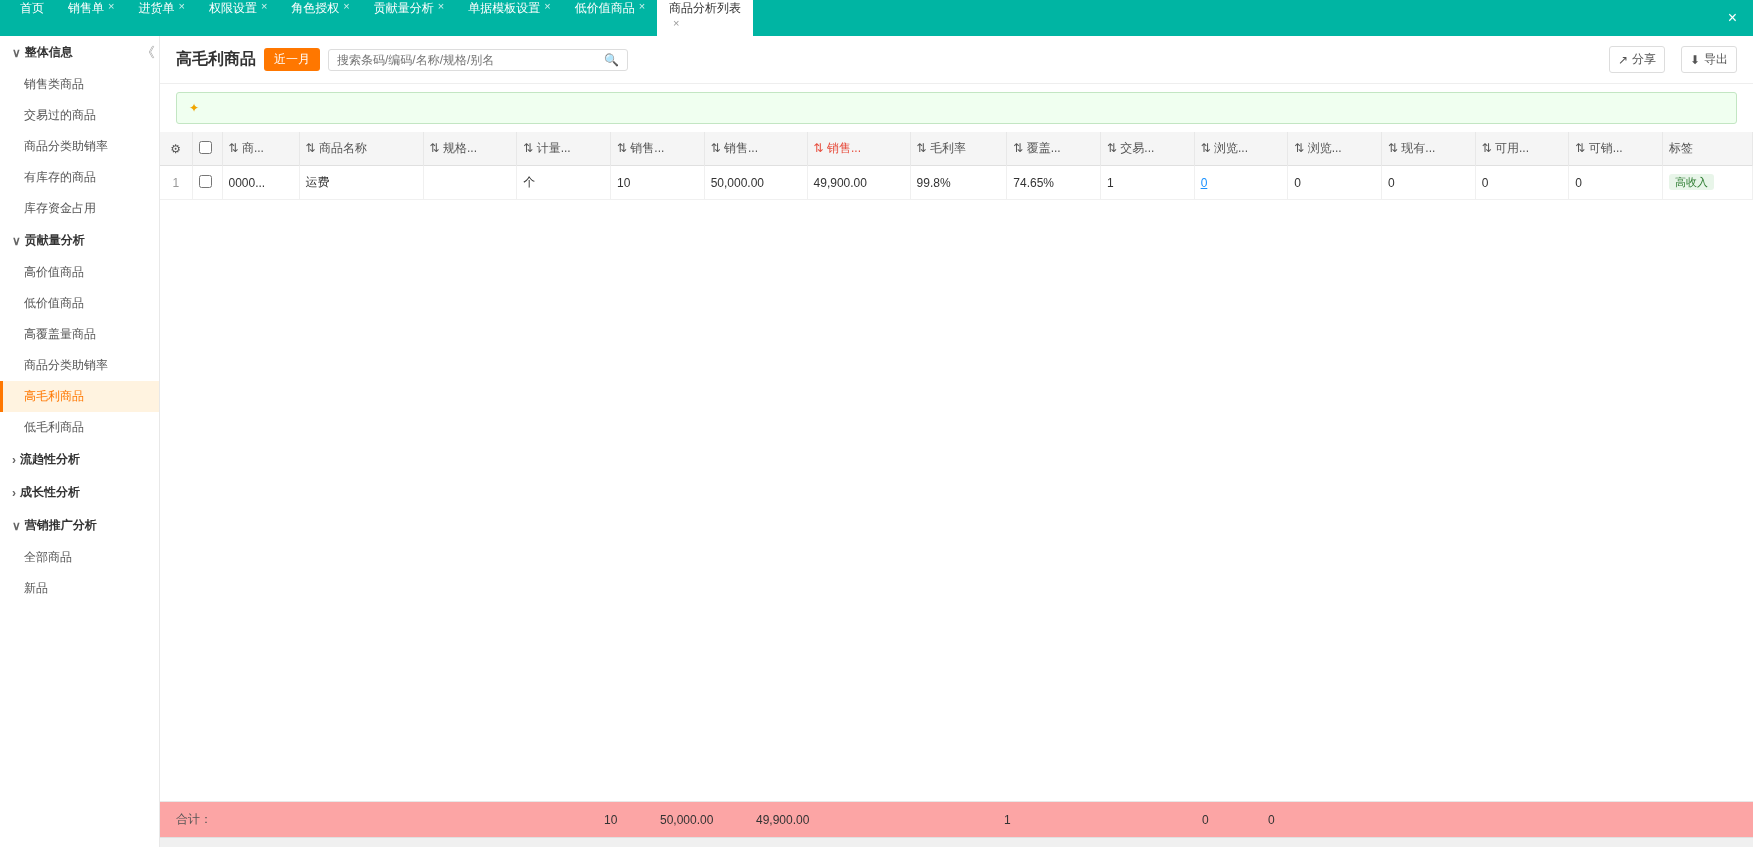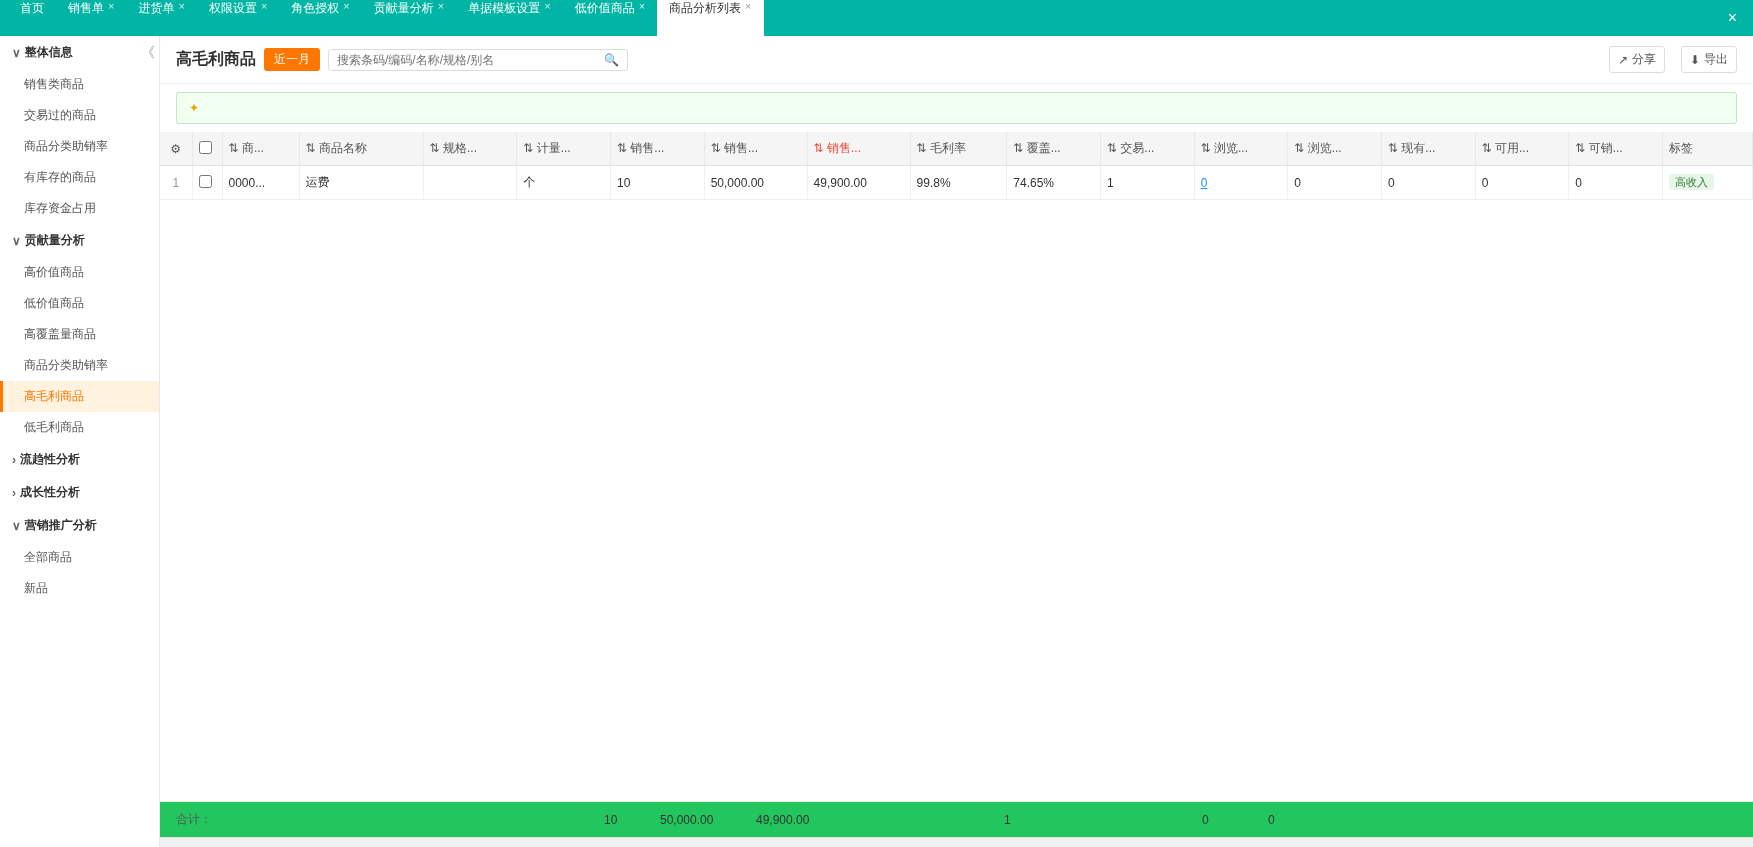--- a/index.html
+++ b/index.html
@@ -20,20 +20,21 @@
       display: flex;
       align-items: flex-start;
       cursor: pointer;
       white-space: nowrap;
       color: white;
       font-size: 13px;
     }
     .top-nav .nav-item.active {
       background: white;
       color: #333;
+      flex-direction: column;
     }
     .top-nav .nav-close {
       margin-left: 4px;
       font-size: 11px;
       color: rgba(255,255,255,0.8);
     }
     .top-nav .nav-item.active .nav-close { color: #999; }
     .top-nav-spacer { flex: 1; }
     .top-nav-x {
       color: white;
@@ -201,21 +202,21 @@
       color: #2e7d32;
       padding: 2px 6px;
       border-radius: 3px;
       font-size: 11px;
     }
     .row-num { color: #999; text-align: center; }
     .link-text { color: #1890ff; text-decoration: underline; cursor: pointer; }
 
     
     .table-footer {
-      background: #22c55e;
+      background: #fca5a5;
       border-top: 1px solid #e8e8e8;
       padding: 8px 16px;
       display: flex;
       align-items: center;
       gap: 16px;
       font-size: 12px;
       color: #333;
       min-height: 36px;
     }
     .footer-label { color: #555; margin-right: 20px; }

